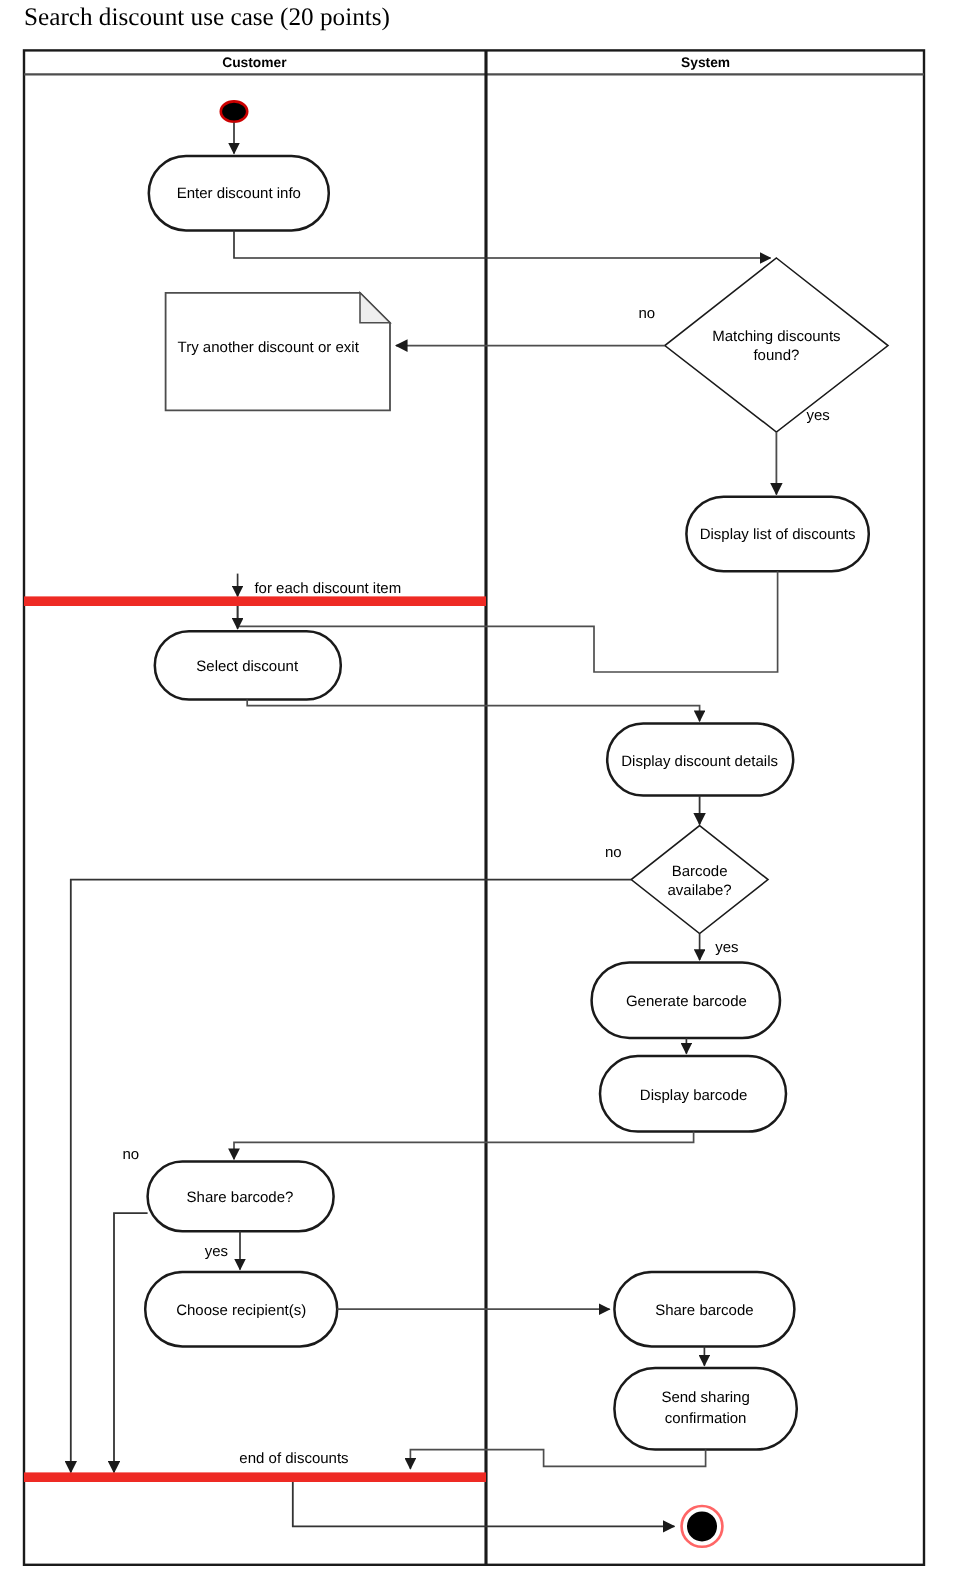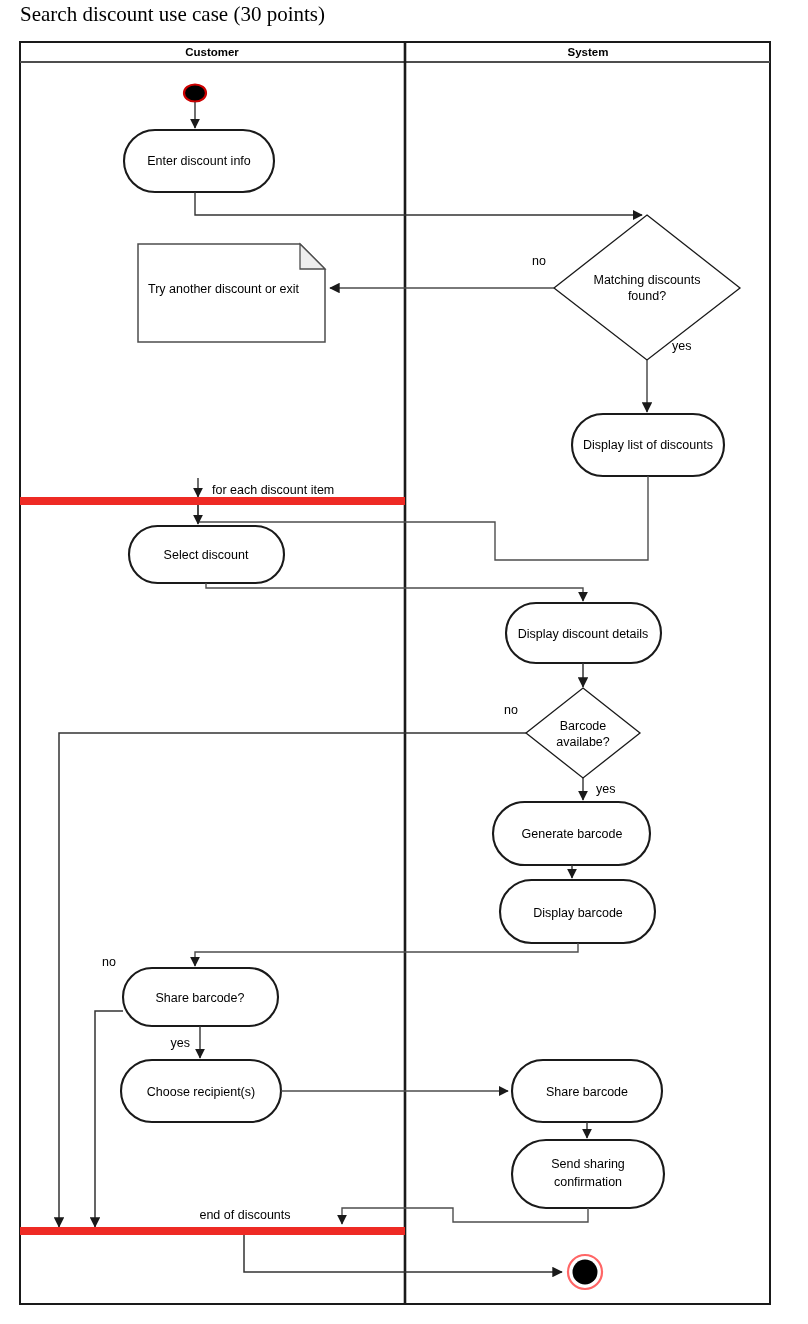--- a/index.html
+++ b/index.html
@@ -42,21 +42,21 @@
     font-size: 12.5px;
   }
   svg text {
     fill: #000;
     font-family: "Liberation Sans", sans-serif;
   }
 </style>
 </head>
 <body>
 
-<div id="page-title">Search discount use case (30 points)</div>
+<div id="page-title">Search discount use case (20 points)</div>
 
 <svg id="diagram-canvas" viewBox="0 0 808 1324" width="808" height="1324" xmlns="http://www.w3.org/2000/svg">
 
   <defs>
     <marker id="arrow" viewBox="0 0 10 10" refX="9.2" refY="5" markerWidth="7" markerHeight="7" orient="auto-start-reverse">
       <path d="M 0 0 L 10 5 L 0 10 z" fill="#1a1a1a"></path>
     </marker>
     <marker id="arrow-thin" viewBox="0 0 10 10" refX="9.2" refY="5" markerWidth="6.5" markerHeight="6.5" orient="auto-start-reverse">
       <path d="M 0 0 L 10 5 L 0 10 z" fill="#333333"></path>
     </marker>

